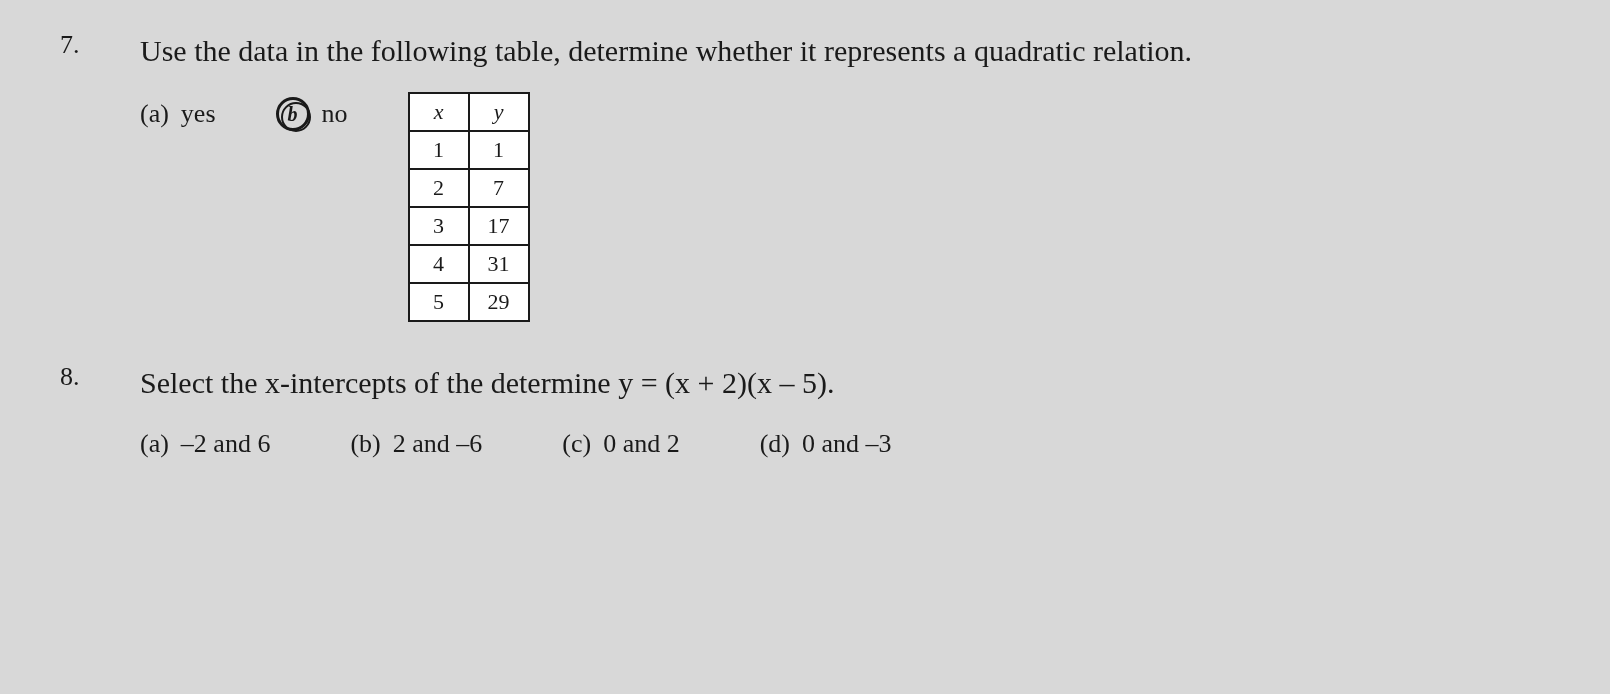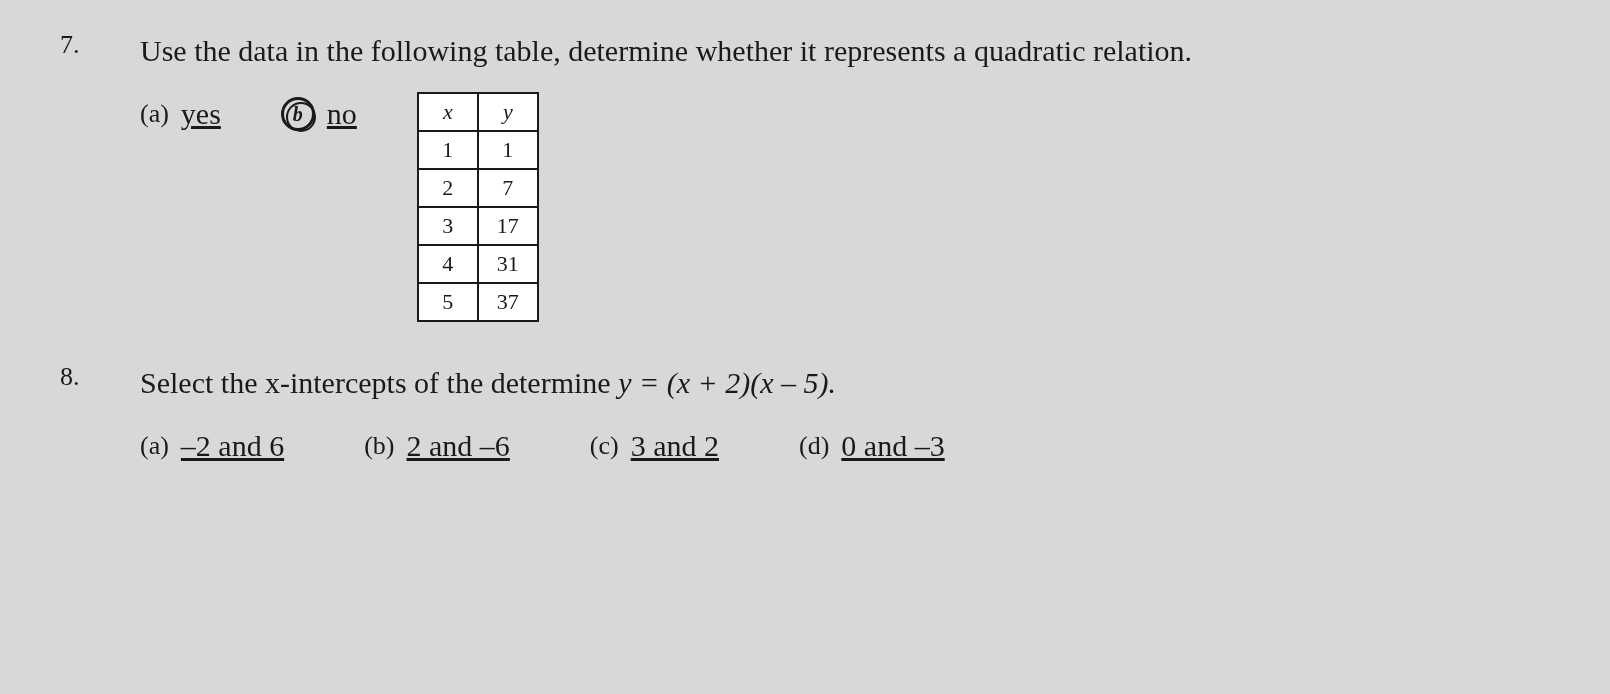--- a/index.html
+++ b/index.html
@@ -45,22 +45,21 @@
       align-items: center;
       gap: 12px;
       font-size: 26px;
     }
 
     .option-label {
       font-size: 26px;
     }
 
     .option-text {
-      font-size: 30px;
-      text-decoration: underline;
+      font-size: 26px;
     }
 
     .circle-b {
       display: inline-flex;
       align-items: center;
       justify-content: center;
       width: 34px;
       height: 34px;
       border: 3px solid #1a1a1a;
       border-radius: 50%;
@@ -135,21 +134,20 @@
     }
 
     .q8-options-row {
       display: flex;
       align-items: center;
       gap: 80px;
       margin-left: 80px;
     }
 
     .italic {
-      font-style: italic;
     }
 
     .paren-label {
       font-size: 26px;
     }
   </style>
 </head>
 <body>
 
 <div class="question-block">
@@ -192,21 +190,21 @@
           <tr>
             <td>3</td>
             <td>17</td>
           </tr>
           <tr>
             <td>4</td>
             <td>31</td>
           </tr>
           <tr>
             <td>5</td>
-            <td>37</td>
+            <td>29</td>
           </tr>
         </tbody>
     </table>
   </div>
 </div>
 
 <div class="q8-block">
   <div class="q8-question-row">
     <span class="question-number">8.</span>
     <span class="question-text">
@@ -220,21 +218,21 @@
       <span class="option-text">–2 and 6</span>
     </div>
 
     <div class="option">
       <span class="option-label paren-label">(b)</span>
       <span class="option-text">2 and –6</span>
     </div>
 
     <div class="option">
       <span class="option-label paren-label">(c)</span>
-      <span class="option-text">3 and 2</span>
+      <span class="option-text">0 and 2</span>
     </div>
 
     <div class="option">
       <span class="option-label paren-label">(d)</span>
       <span class="option-text">0 and –3</span>
     </div>
   </div>
 </div>
 
 </body></html>

